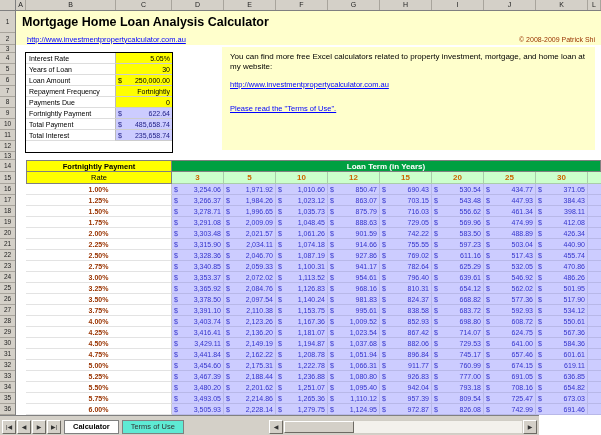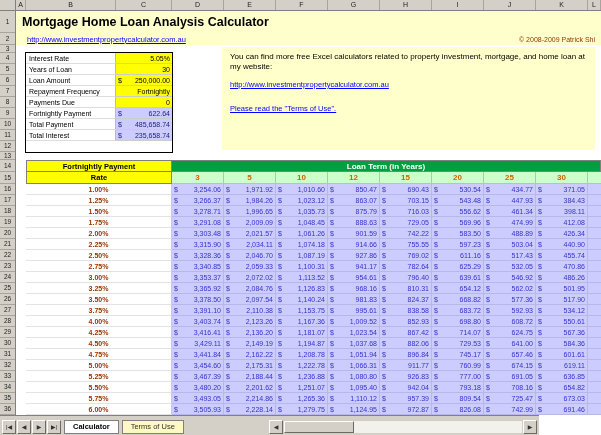--- a/index.html
+++ b/index.html
@@ -38,38 +38,38 @@
   .loanvalue.input{background:var(--input_yellow);color:#000;}
   .loanvalue.result{background:var(--result_lavender);color:#222288;}
   .acct{display:flex;justify-content:space-between;padding:0 2px;}
   .plain{text-align:right;padding-right:2px;}
 
   
   .tblhdr1{position:absolute;left:10px;top:149px;width:575px;height:12px;display:flex;}
   .cornercell{width:146px;background:var(--input_yellow);font-size:7.5px;font-weight:bold;text-align:center;line-height:11px;border:1px solid #808080;box-sizing:border-box;}
   .greenband{width:429px;background:var(--table_green);color:#fff;font-weight:bold;font-size:8px;text-align:center;line-height:11px;box-sizing:border-box;border:1px solid #808080;border-left:none;}
   .tblhdr2{position:absolute;left:10px;top:161px;width:575px;height:12px;display:flex;}
-  .ratehdr{width:146px;background:var(--input_yellow);font-weight:bold;font-size:7.5px;text-align:center;line-height:11px;border:1px solid #808080;border-top:none;box-sizing:border-box;}
+  .ratehdr{width:146px;background:var(--input_yellow);font-weight:normal;font-size:7.5px;text-align:center;line-height:11px;border:1px solid #808080;border-top:none;box-sizing:border-box;}
   .termstrip{display:flex;width:429px;}
   .termhdr{width:52px;background:var(--term_strip_green);color:var(--term_orange);font-weight:bold;font-size:8px;text-align:center;line-height:12px;box-sizing:border-box;border-right:1px solid #aaccaa;border-bottom:1px solid #aaccaa;}
   .termsliver{width:13px;background:var(--term_strip_green);box-sizing:border-box;border-bottom:1px solid #aaccaa;}
 
   
   .tblbody{position:absolute;left:10px;top:173px;width:575px;height:231px;}
   .trow{display:flex;height:11px;}
   .ratecell{width:146px;box-sizing:border-box;text-align:center;font-size:7px;font-weight:bold;color:var(--rate_maroon);line-height:11px;background:#fff;border-right:1px solid #ccc;border-bottom:1px solid #e3e3e3;}
   .vcell{width:52px;box-sizing:border-box;display:flex;justify-content:space-between;padding:0 2px;font-size:7px;line-height:11px;background:var(--result_lavender);color:var(--value_blue);border-right:1px solid #b8b8e8;border-bottom:1px solid #b8b8e8;}
   .vsliver{width:13px;background:var(--result_lavender);box-sizing:border-box;border-bottom:1px solid #b8b8e8;}
 
   
   .tabbar{position:absolute;left:0;top:415px;width:539px;height:20px;background:var(--chrome);border-top:1px solid var(--chrome_dark);box-sizing:border-box;display:flex;align-items:center;padding:2px 2px 0 2px;gap:1px;}
   .navbtn{width:14px;height:14px;background:var(--chrome);border:1px solid;border-color:#fff #6d6a63 #6d6a63 #fff;font-size:6px;line-height:12px;text-align:center;color:#333;box-sizing:border-box;}
   .tab{height:14px;line-height:12px;font-size:7.5px;padding:0 8px;border:1px solid #808080;box-sizing:border-box;margin-left:2px;}
   .tab.active{background:#fff;font-weight:bold;color:#000;}
-  .tab.inactive{background:#fef9c3;color:#333;}
+  .tab.inactive{background:#5eead4;color:#333;}
   .hscroll{margin-left:auto;display:flex;align-items:center;width:268px;height:14px;}
   .scrollarrow{width:14px;height:14px;background:var(--chrome);border:1px solid;border-color:#fff #6d6a63 #6d6a63 #fff;font-size:6px;line-height:12px;text-align:center;color:#333;box-sizing:border-box;}
   .scrolltrack{flex:1;height:14px;background:#f3f1ec;border:1px solid #d0cdc5;box-sizing:border-box;position:relative;}
   .scrollthumb{position:absolute;left:0;top:0;width:70px;height:12px;background:var(--chrome);border:1px solid;border-color:#fff #6d6a63 #6d6a63 #fff;box-sizing:border-box;}
 </style>
 </head>
 <body>
 
 <div class="stage">
 

